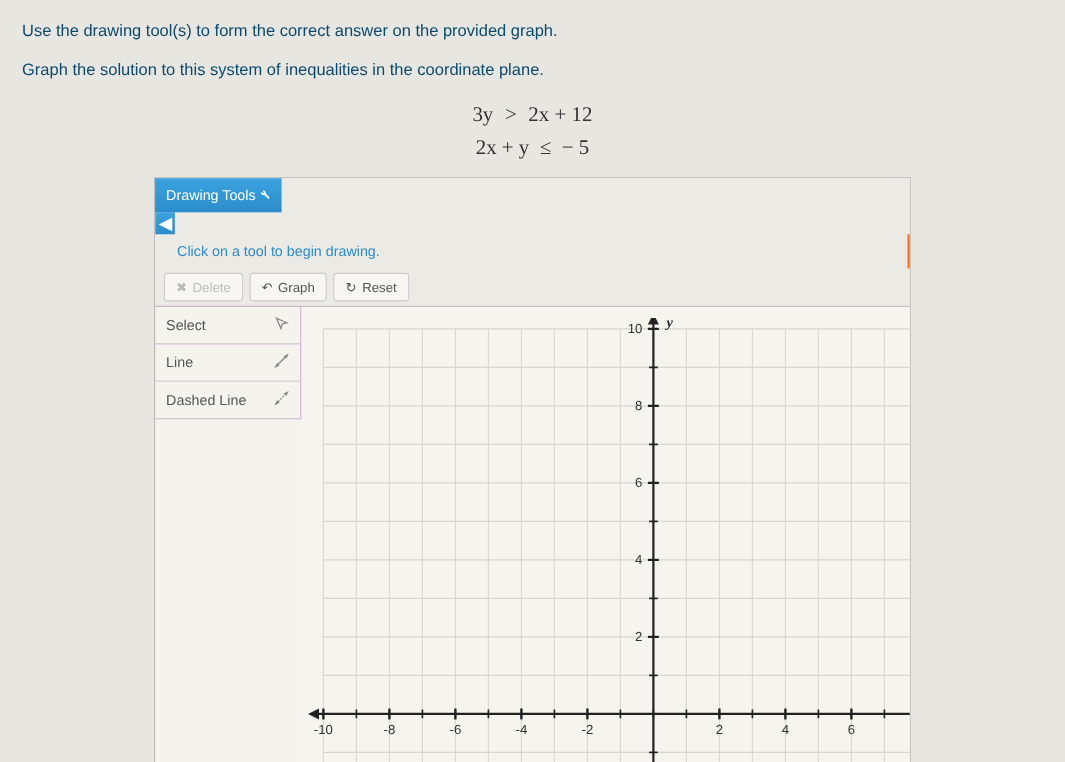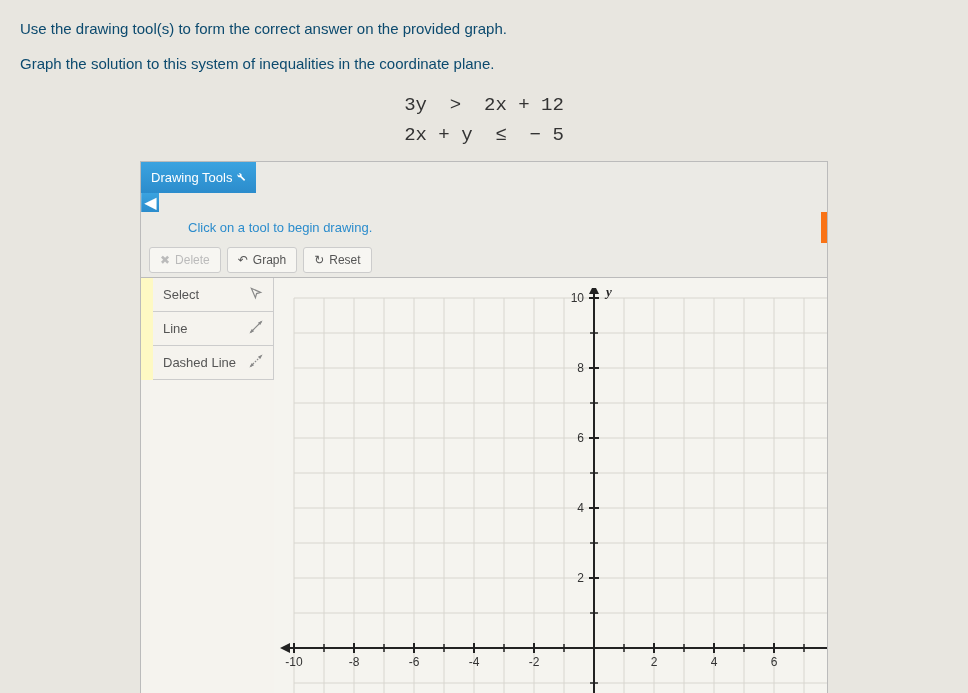--- a/index.html
+++ b/index.html
@@ -13,21 +13,21 @@
       padding: 20px;
       color: #333;
     }
     .instruction-line {
       font-size: 15px;
       color: #0c4a6e;
       margin-bottom: 18px;
     }
     .equations {
       text-align: center;
-      font-family: Liberation Mono, monospace;
+      font-family: Liberation Serif, serif;
       font-size: 19px;
       font-style: italic;
       margin-bottom: 10px;
       line-height: 1.6;
     }
     .eq-num { font-style: normal; }
     .app-container {
       margin: 10px 120px 0 120px;
       border: 1px solid #bbb;
       background: #f5f3ee;
@@ -60,22 +60,21 @@
       align-items: center;
       justify-content: center;
       color: #fff;
       cursor: pointer;
     }
     .hint-text {
       flex: 1;
       padding: 8px 20px;
       color: #2b8ccc;
       font-size: 13px;
-      border-right: 6px solid #f97316;
-      margin-left: 27px;
+      border-right: 2px solid #f97316;
     }
     .action-buttons {
       display: flex;
       gap: 6px;
       padding: 4px 8px;
       align-items: center;
     }
     .action-btn {
       background: #f7f6f2;
       border: 1px solid #ccc;
@@ -94,23 +93,22 @@
     }
     .action-btn .ico {
       font-size: 12px;
     }
     .main-area {
       display: flex;
       align-items: flex-start;
     }
     .tool-list {
       width: 133px;
-      background: #fef9c3;
+      background: #d946ef;
       border-right: 1px solid #ccc;
-      padding-left: 12px;
     }
     .tool-item {
       padding: 8px 10px;
       border-bottom: 1px solid #ccc;
       font-size: 13px;
       color: #555;
       display: flex;
       justify-content: space-between;
       align-items: center;
       cursor: pointer;

